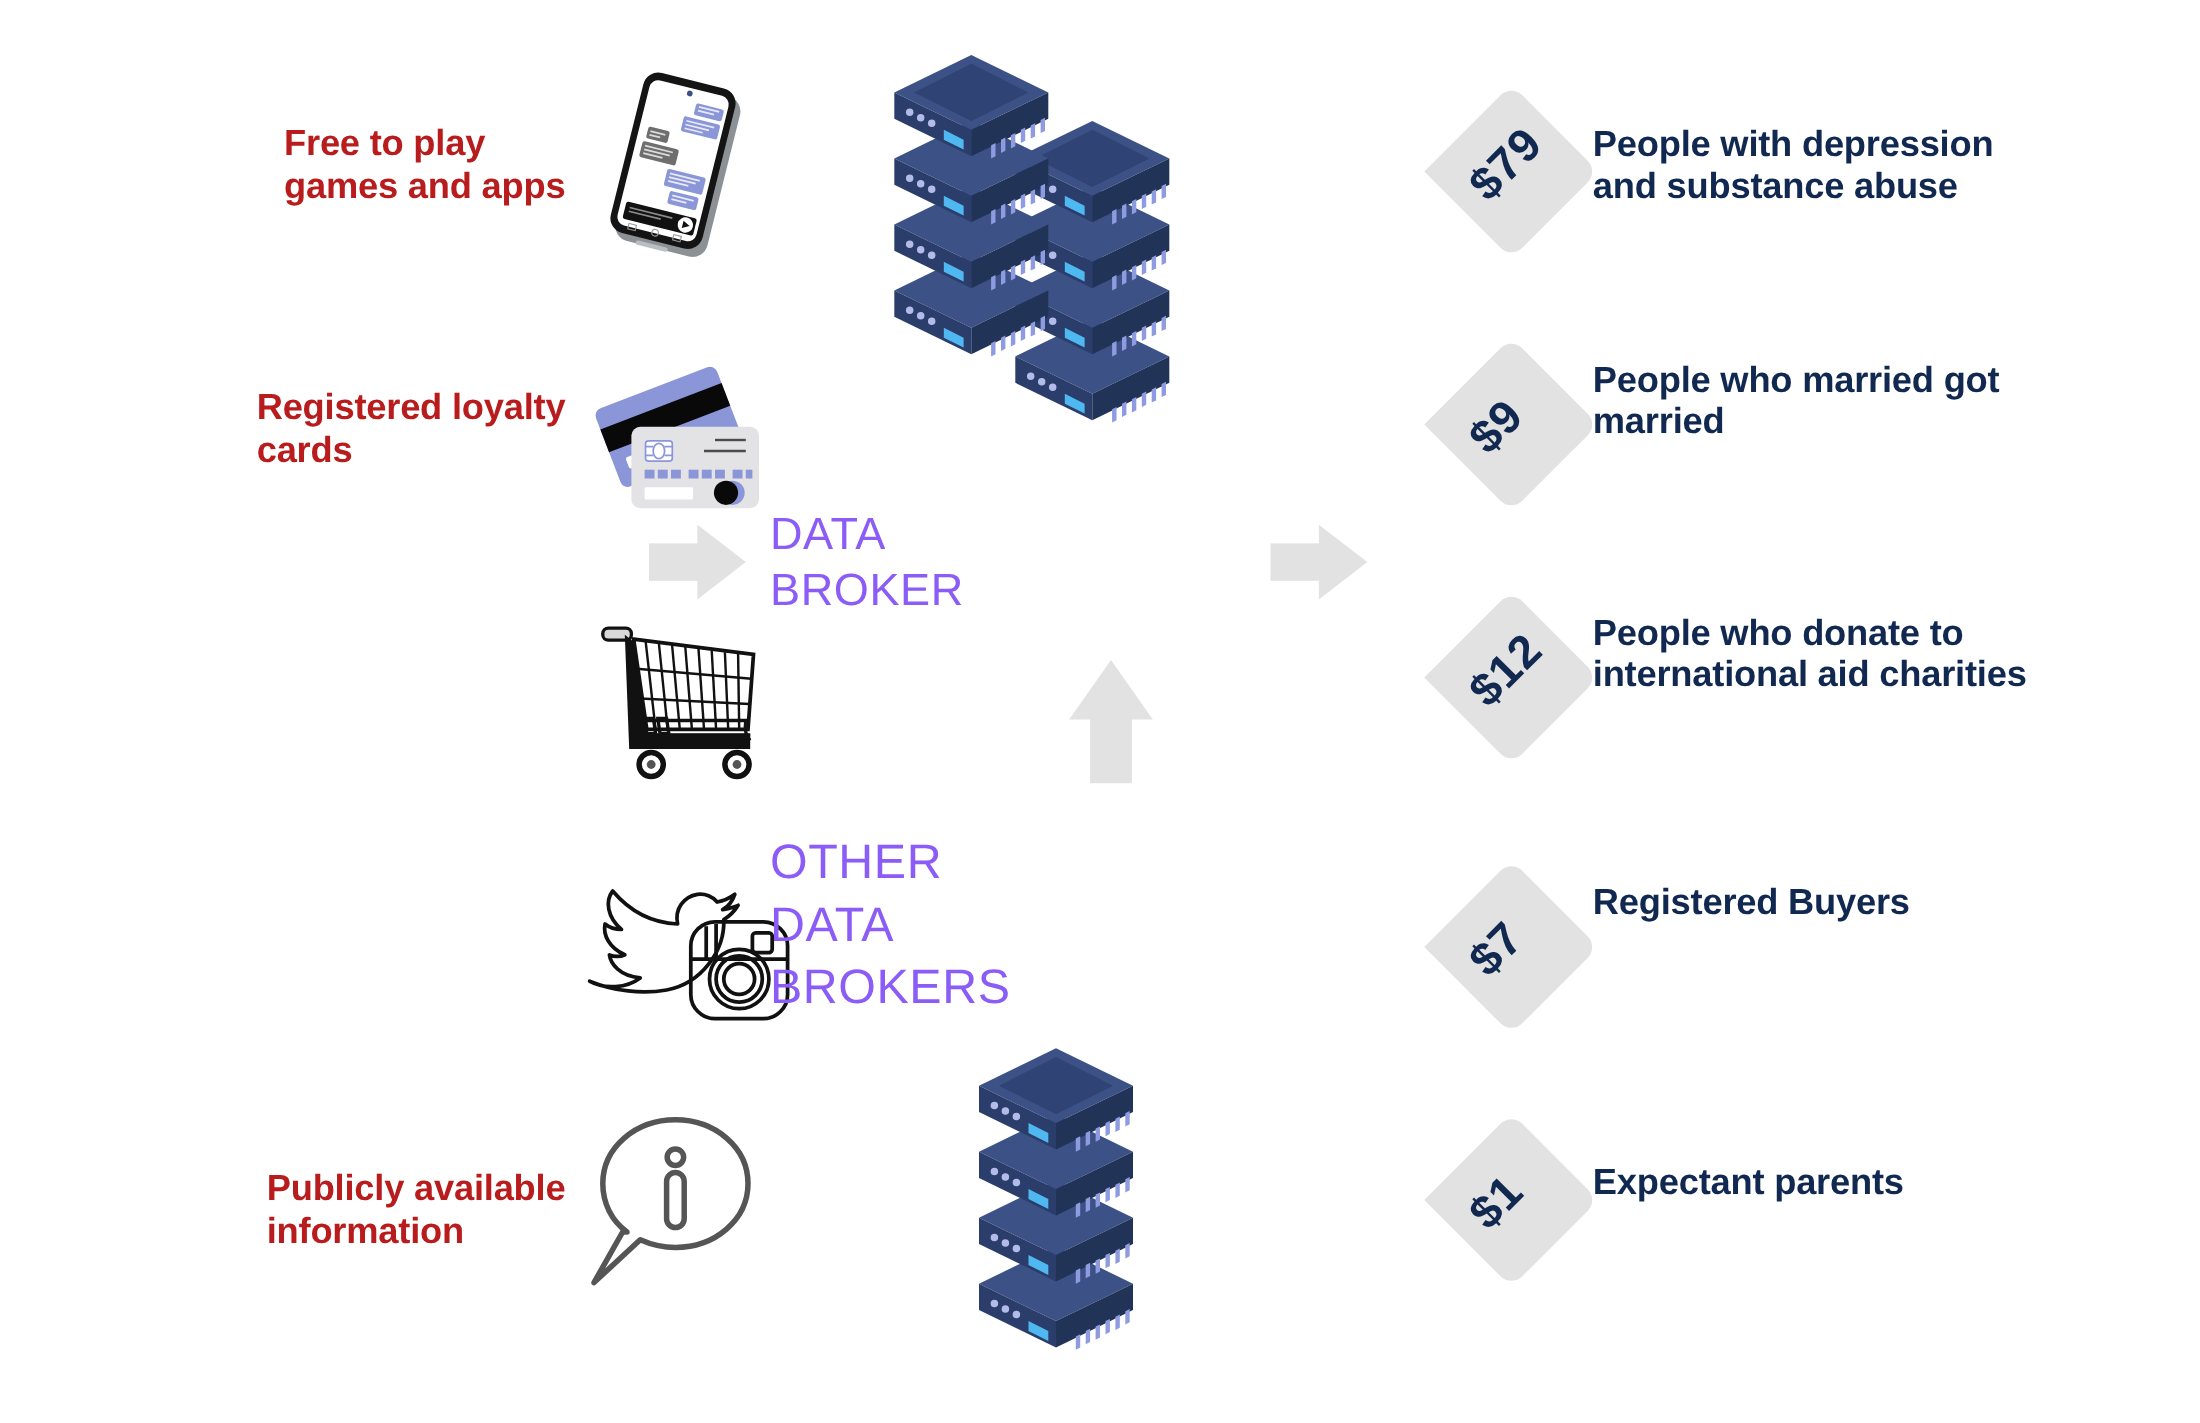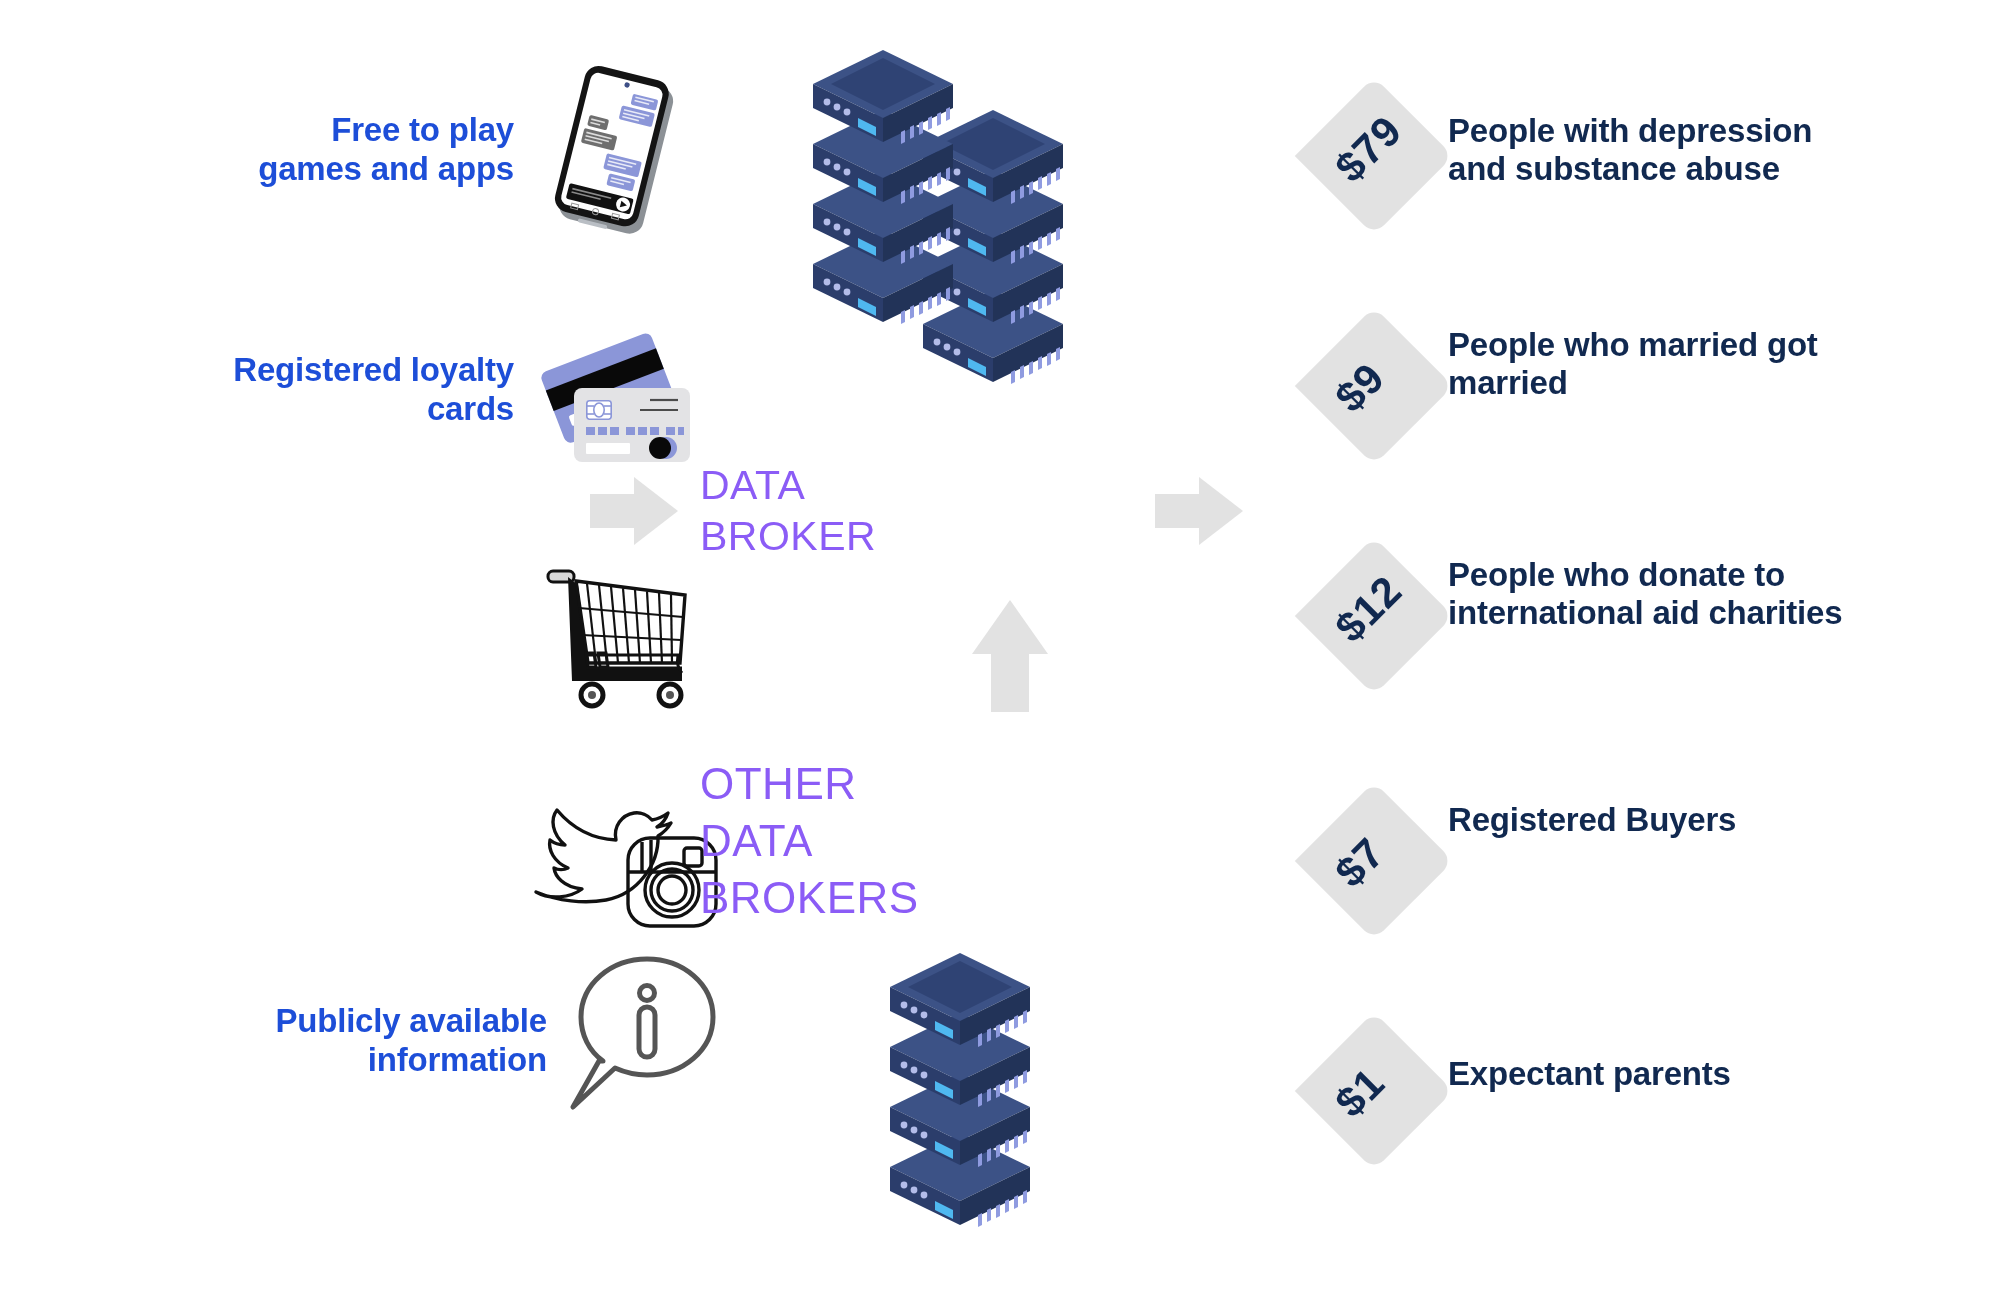--- a/index.html
+++ b/index.html
@@ -24,25 +24,24 @@
     height: 1294px;
   }
   .source-row {
     position: absolute;
     display: flex;
     align-items: center;
     justify-content: flex-end;
     width: 700px;
   }
   .source-label {
-    color: #1d4ed8;
+    color: #b91c1c;
     font-weight: bold;
     font-size: 33px;
     line-height: 1.17;
-    text-align: right;
     letter-spacing: -0.2px;
     white-space: pre-line;
     padding-right: 16px;
   }
   .source-icon {
     width: 170px;
     height: 180px;
     position: relative;
     flex: 0 0 auto;
   }
@@ -334,21 +333,21 @@
           <line x1="121" y1="50" x2="121" y2="82" stroke="#111" stroke-width="3.4"></line>
           <rect x="154" y="58" width="18" height="18" rx="3" fill="none" stroke="#111" stroke-width="3.4"></rect>
           <circle cx="142" cy="100" r="27" fill="none" stroke="#111" stroke-width="3.4"></circle>
           <circle cx="142" cy="100" r="21" fill="none" stroke="#111" stroke-width="3.4"></circle>
           <circle cx="142" cy="100" r="14" fill="none" stroke="#111" stroke-width="3.4"></circle>
         </g>
       </svg>
     </div>
   </div>
 
-  <div class="source-row" style="top:951px;padding-left:33px;">
+  <div class="source-row" style="top:1010px;">
     <div class="source-label">Publicly available
 information</div>
     <div class="source-icon">
       <svg viewBox="0 0 170 180" width="170" height="180">
         <path d="M40 110 C26 100 18 84 18 66 C18 33 48 8 84 8 C120 8 150 33 150 66
                  C150 99 120 124 84 124 C72 124 61 121 52 117 L10 156 L36 110 Z" fill="none" stroke="#555" stroke-width="5" stroke-linejoin="round"></path>
         <circle cx="84" cy="42" r="7.5" fill="none" stroke="#555" stroke-width="5"></circle>
         <rect x="76" y="56" width="16" height="50" rx="8" fill="none" stroke="#555" stroke-width="5"></rect>
       </svg>
     </div>

